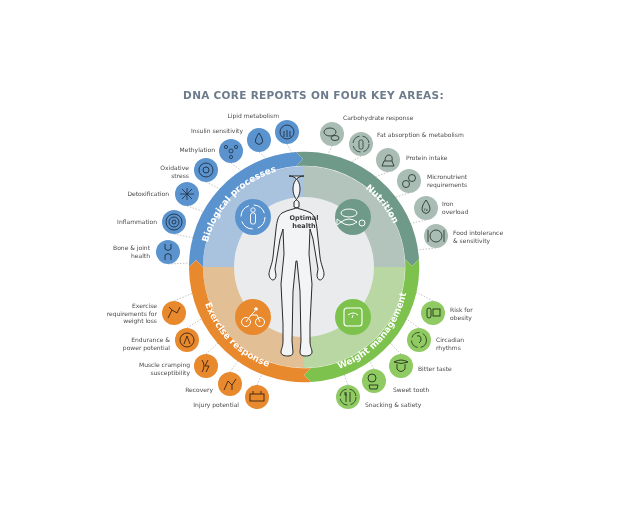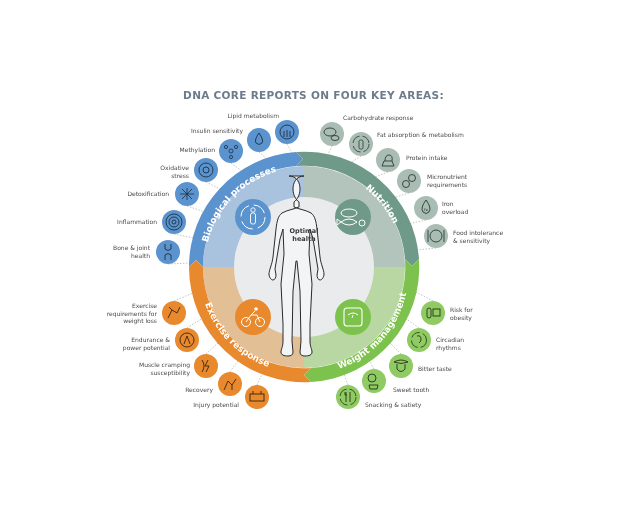--- a/index.html
+++ b/index.html
@@ -1,21 +1,21 @@
 <!DOCTYPE html>
 <html><head>
 <meta charset="utf-8">
 <style>
   html, body { margin:0; padding:0; background:#ffffff; }
   body { width:627px; height:520px; position:relative; overflow:hidden; font-family:"Liberation Sans", sans-serif; }
   .title { position:absolute; left:0; width:627px; top:89px; text-align:center; font-family:"DejaVu Sans", sans-serif; font-weight:bold; font-size:10.5px; letter-spacing:0.3px; color:#6d7c8c; }
   svg.diagram { position:absolute; left:0; top:0; }
   .lbl { position:absolute; font-family:"DejaVu Sans", sans-serif; font-size:6px; line-height:7.5px; color:#4a4a4a; white-space:nowrap; }
   .lbl.r { text-align:right; }
-  .center-label { position:absolute; left:276px; top:227px; width:56px; text-align:center; font-family:"DejaVu Sans", sans-serif; font-weight:bold; font-size:6.5px; line-height:8px; color:#3a3a3a; }
+  .center-label { position:absolute; left:276px; top:214px; width:56px; text-align:center; font-family:"DejaVu Sans", sans-serif; font-weight:bold; font-size:6.5px; line-height:8px; color:#3a3a3a; }
 </style>
 </head>
 <body>
 
 <div class="title">DNA CORE REPORTS ON FOUR KEY AREAS:</div>
 
 <svg class="diagram" width="627" height="520" viewBox="0 0 627 520">
   <defs>
     <path id="arcBio" d="M 205 262 A 99 99 0 0 1 296 168"></path>
     <path id="arcNut" d="M 340 174 A 99 99 0 0 1 402 252"></path>

